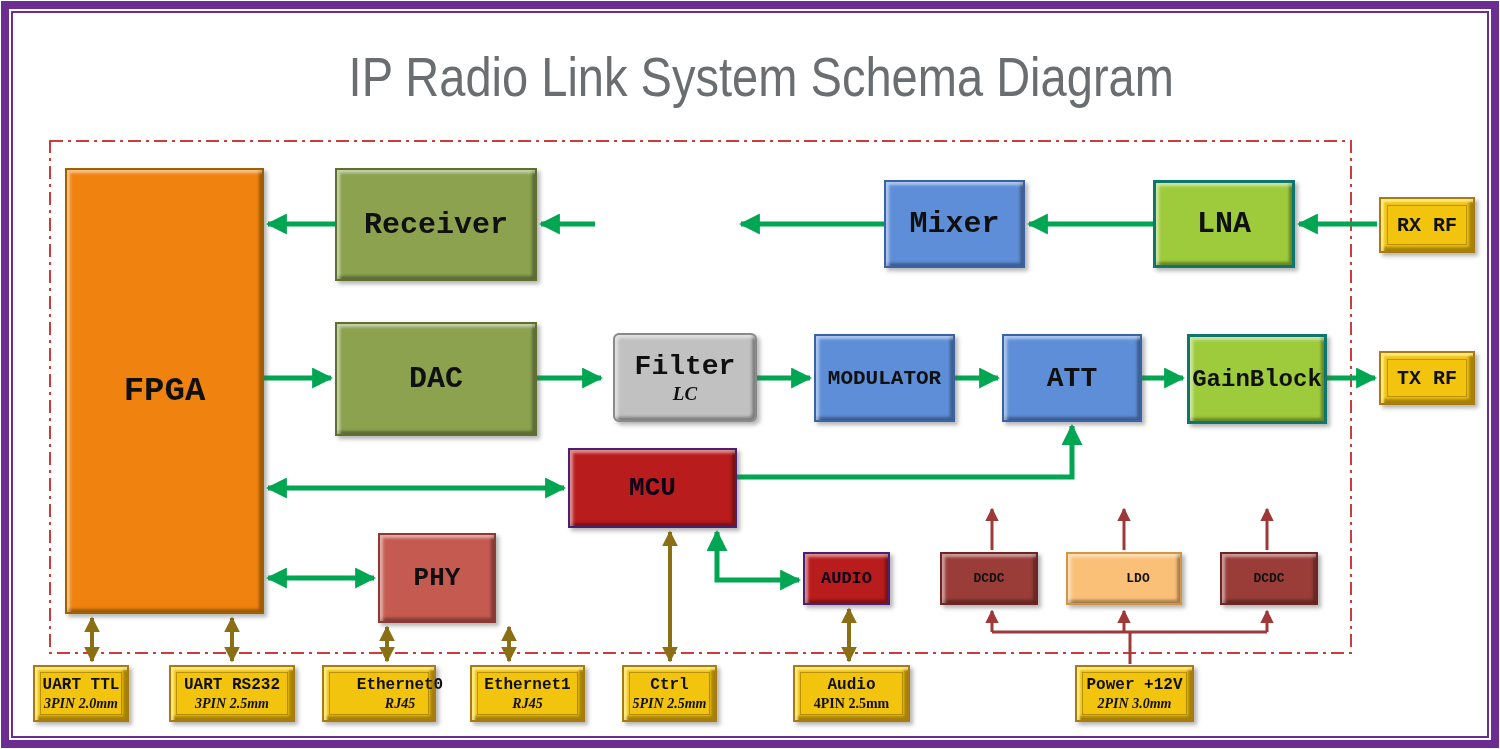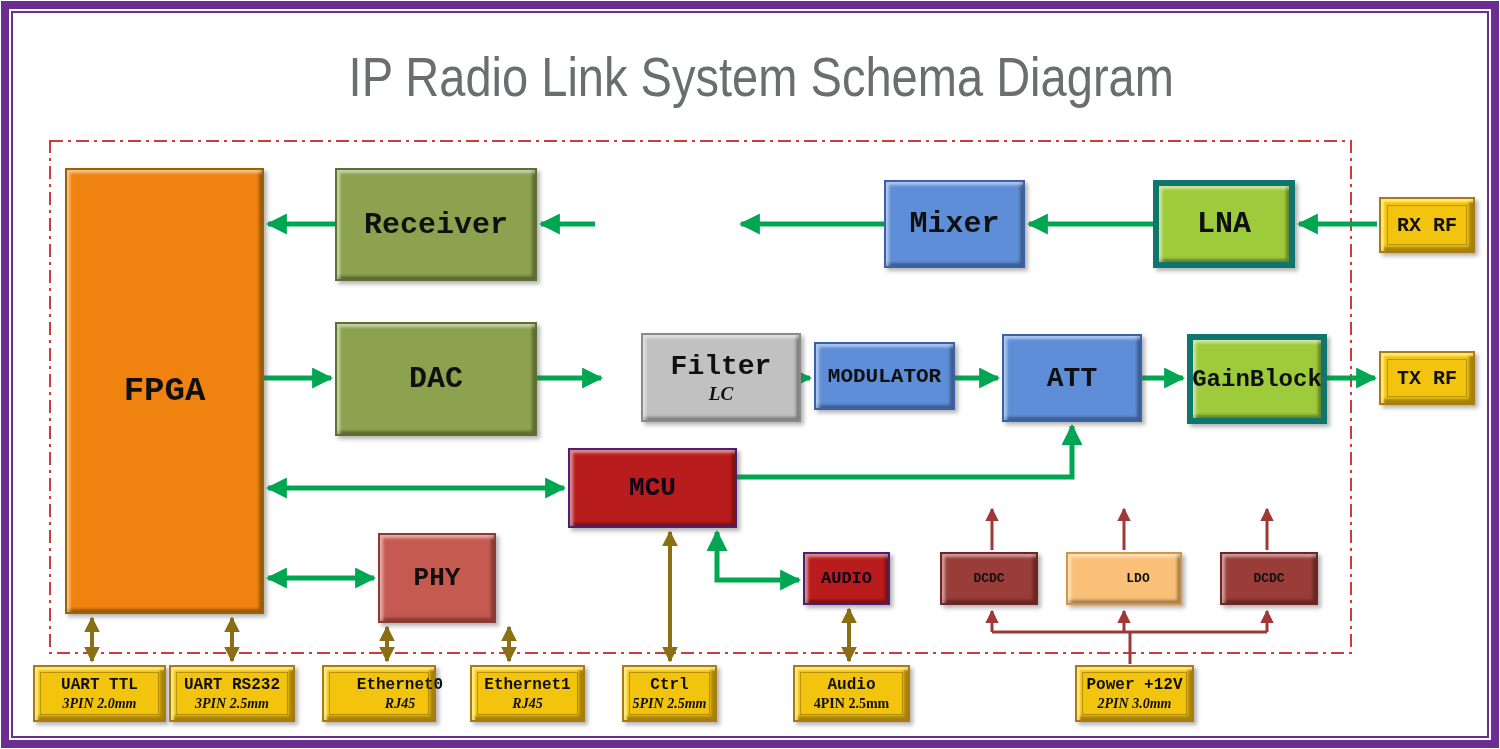--- a/index.html
+++ b/index.html
@@ -16,59 +16,59 @@
   svg.wires{position:absolute;left:0;top:0;z-index:1;}
   
   .blk{position:absolute;box-sizing:border-box;display:flex;flex-direction:column;
        align-items:center;justify-content:center;z-index:2;color:#101010;
        font-family:"Liberation Mono",monospace;font-weight:bold;text-align:center;
        box-shadow:inset 3px 3px 3px rgba(255,255,255,.5),inset -3px -3px 3px rgba(0,0,0,.35),3px 3px 4px rgba(90,90,90,.45);}
   .orange{background:#f0830f;border:2px solid #9a6300;}
   .olive{background:#8ca24f;border:2px solid #5e7030;}
   .gray{background:#c1c1c1;border:2px solid #8a8a8a;}
   .blue{background:#5e8ed8;border:2px solid #3a62a8;}
-  .lgreen{background:#9ecb3c;border:6px solid #0f766e;}
+  .lgreen{background:#9ecb3c;border:3px solid #0f766e;}
   .purple{background:#b91c1c;border:2px solid #4b1f73;color:#0a0018;}
   .brick{background:#c55a50;border:2px solid #8e3a34;}
   .darkred{background:#9a3c38;border:2px solid #6e2523;}
   .peach{background:#fac078;border:2px solid #d29545;}
   .gold{background:#f2c githubE;background:#f2c40e;border:2px solid #a97b12;
         box-shadow:inset 3px 3px 2px rgba(255,240,150,.85),inset -4px -4px 3px rgba(104,74,4,.55),3px 3px 4px rgba(90,90,90,.45);}
   .gold::before{content:"";position:absolute;inset:6px;border:1px solid rgba(120,85,0,.45);pointer-events:none;}
   
   .b-fpga{left:65px;top:168px;width:199px;height:446px;font-size:34px;}
   .b-receiver{left:335px;top:168px;width:202px;height:113px;font-size:30px;}
   .b-saw{left:595px;top:180px;width:142px;height:88px;font-size:30px;}
   .b-mixer{left:884px;top:180px;width:141px;height:88px;font-size:30px;}
   .b-lna{left:1153px;top:180px;width:142px;height:88px;font-size:30px;}
   .b-rxrf{left:1379px;top:197px;width:96px;height:56px;font-size:20px;}
   .b-dac{left:335px;top:322px;width:202px;height:114px;font-size:30px;}
-  .b-filter{left:641px;top:333px;width:160px;height:89px;font-size:28px;}
+  .b-filter{left:613px;top:333px;width:144px;height:89px;font-size:28px;border-radius:6px;}
   .b-filter .sub{font-size:19px;font-style:italic;font-weight:bold;margin-top:1px;font-family:"Liberation Serif",serif;}
-  .b-modulator{left:814px;top:334px;width:141px;height:68px;font-size:21px;margin-top:8px;}
+  .b-modulator{left:814px;top:334px;width:141px;height:88px;font-size:21px;}
   .b-att{left:1002px;top:334px;width:140px;height:88px;font-size:28px;}
   .b-gainblock{left:1187px;top:334px;width:140px;height:90px;font-size:24px;}
   .b-txrf{left:1379px;top:351px;width:96px;height:54px;font-size:20px;}
   .b-mcu{left:568px;top:448px;width:169px;height:80px;font-size:26px;}
   .b-phy{left:378px;top:533px;width:118px;height:90px;font-size:26px;text-align:center;}
   .b-audio{left:803px;top:552px;width:87px;height:53px;font-size:17px;}
   .b-dcdc1{left:940px;top:552px;width:98px;height:53px;font-size:13px;}
   .b-ldo{left:1066px;top:552px;width:116px;height:53px;font-size:13px;padding-left:28px;}
   .b-dcdc2{left:1220px;top:552px;width:98px;height:53px;font-size:13px;}
   
   .conn{position:absolute;top:665px;height:57px;box-sizing:border-box;z-index:2;
         display:flex;flex-direction:column;align-items:center;justify-content:center;
         background:#f2c40e;border:2px solid #a97b12;color:#101010;text-align:center;
         font-family:"Liberation Mono",monospace;
         box-shadow:inset 3px 3px 2px rgba(255,240,150,.85),inset -4px -4px 3px rgba(104,74,4,.55),3px 3px 4px rgba(90,90,90,.45);}
   .conn::before{content:"";position:absolute;inset:5px;border:1px solid rgba(120,85,0,.45);pointer-events:none;}
   .conn .main{font-size:16px;font-weight:bold;line-height:20px;}
   .conn .sub{font-size:14px;line-height:17px;font-family:"Liberation Serif",serif;font-weight:bold;}
   .conn .sub.it{font-style:italic;}
-  .c-0{left:33px;width:133px;}
+  .c-0{left:33px;width:96px;}
   .c-1{left:169px;width:126px;}
   .c-2{left:322px;width:114px;padding-left:42px;}
   .c-3{left:470px;width:115px;}
   .c-4{left:622px;width:95px;}
   .c-5{left:793px;width:117px;}
   .c-6{left:1075px;width:119px;}
 </style>
 </head>
 <body>
 

